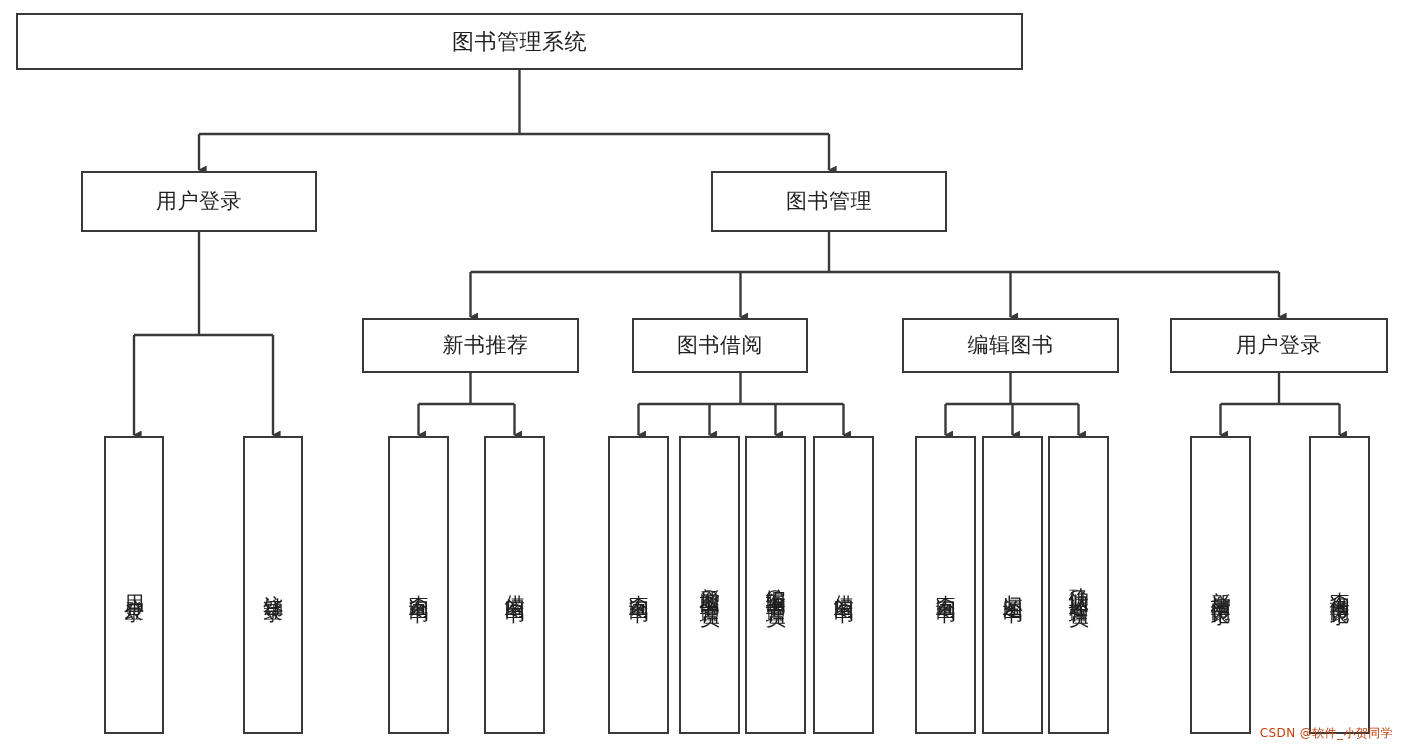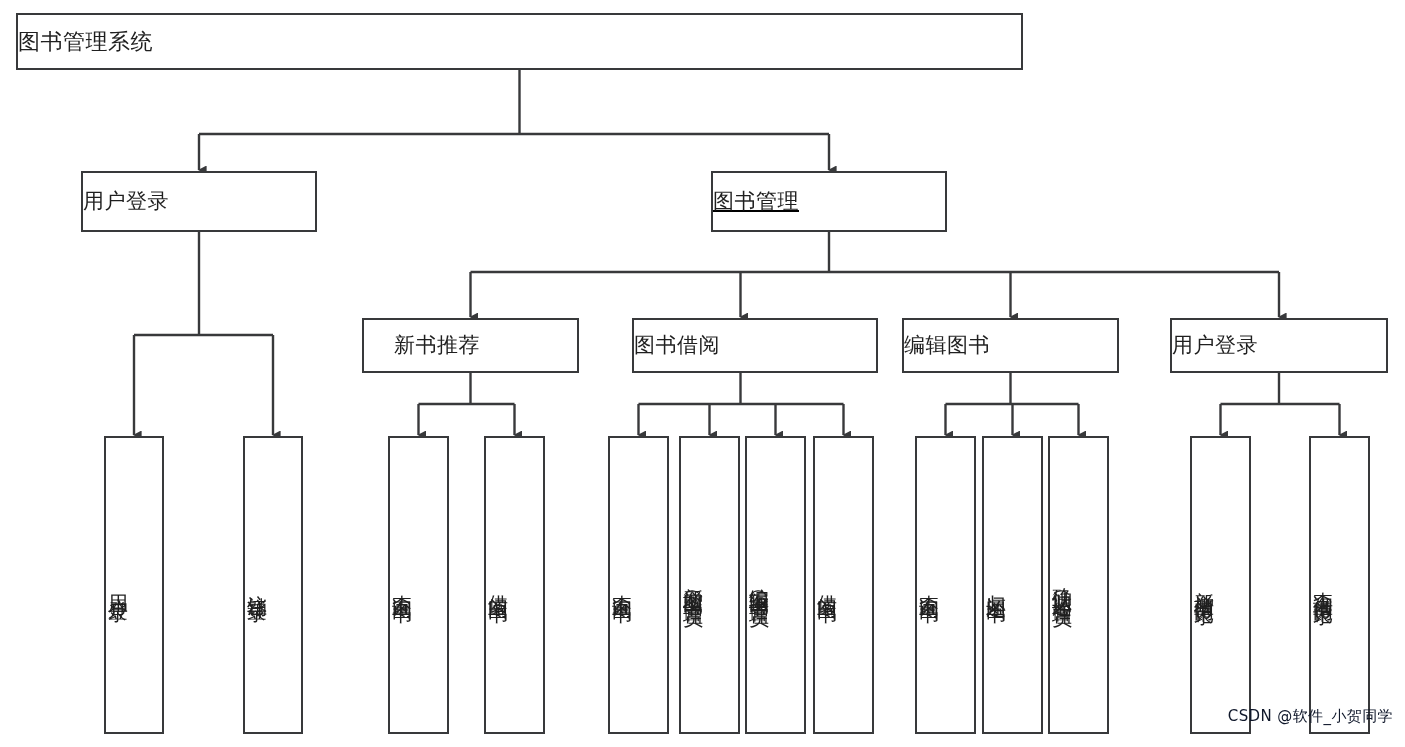--- a/index.html
+++ b/index.html
@@ -25,21 +25,21 @@
     width: 1405px;
     height: 747px;
   }
   .node-box {
     position: absolute;
     box-sizing: border-box;
     background: #ffffff;
     border: 2px solid #38393b;
     display: flex;
     align-items: center;
-    justify-content: flex-start;
+    justify-content: center;
     overflow: hidden;
   }
   .node-label {
     color: #1f1f1f;
     font-size: 21px;
     line-height: 1.18;
     letter-spacing: 0.5px;
     white-space: nowrap;
     text-align: center;
   }
@@ -49,23 +49,23 @@
     letter-spacing: 3px;
     font-size: 20px;
   }
   .node-box.root .node-label { font-size: 22px; }
   .node-box.level2 .node-label { font-size: 21px; }
   .node-box.level3 .node-label { font-size: 21px; }
 
   #watermark {
     position: absolute;
     right: 12px;
-    bottom: 21px;
-    color: #0f172a;
-    font-size: 15px;
+    bottom: 5px;
+    color: #c2410c;
+    font-size: 12px;
     letter-spacing: 0.4px;
     white-space: nowrap;
     pointer-events: none;
   }
 </style>
 </head>
 <body>
 
 <div id="diagram-root">
   <svg class="tree-canvas" viewBox="0 0 1405 747" xmlns="http://www.w3.org/2000/svg">
@@ -110,27 +110,27 @@
         <line x1="1339.5" y1="404" x2="1339.5" y2="435" marker-end="url(#arrowhead)"></line>
       </g>
   </svg>
   <div id="nodes">
       <div class="node-box root" style="left: 16px; top: 13px; width: 1007px; height: 57px;">
         <span class="node-label">图书管理系统</span>
       </div>
       <div class="node-box level2" style="left: 81px; top: 171px; width: 236px; height: 61px;">
         <span class="node-label">用户登录</span>
       </div>
-      <div class="node-box level2" style="left: 711px; top: 171px; width: 236px; height: 61px; text-decoration: underline;">
+      <div class="node-box level2" style="left: 711px; top: 171px; width: 236px; height: 61px;">
         <span class="node-label">图书管理</span>
       </div>
       <div class="node-box level3" style="left: 362px; top: 318px; width: 217px; height: 55px; padding-left: 30px;">
         <span class="node-label">新书推荐</span>
       </div>
-      <div class="node-box level3" style="left: 632px; top: 318px; width: 246px; height: 55px;">
+      <div class="node-box level3" style="left: 632px; top: 318px; width: 176px; height: 55px;">
         <span class="node-label">图书借阅</span>
       </div>
       <div class="node-box level3" style="left: 902px; top: 318px; width: 217px; height: 55px;">
         <span class="node-label">编辑图书</span>
       </div>
       <div class="node-box level3" style="left: 1170px; top: 318px; width: 218px; height: 55px;">
         <span class="node-label">用户登录</span>
       </div>
       <div class="node-box leaf vertical" style="left: 104px; top: 436px; width: 60px; height: 298px;">
         <span class="node-label">用户登录</span>

